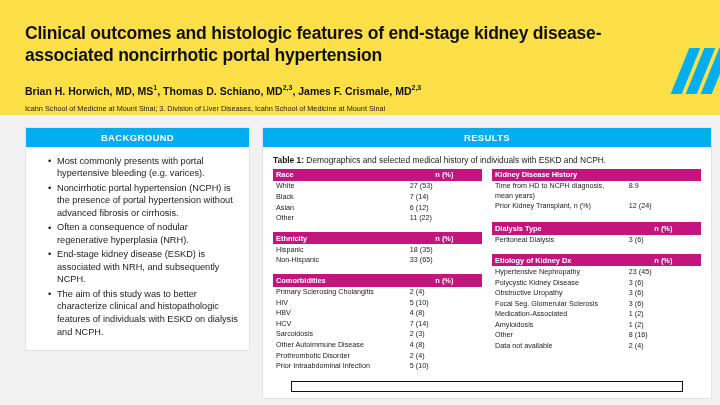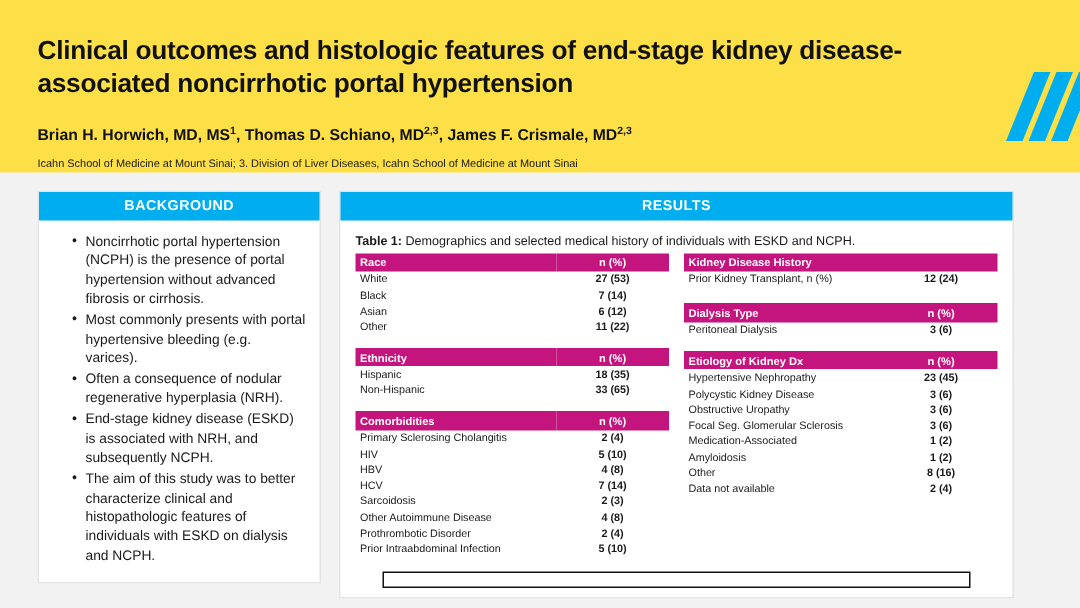--- a/index.html
+++ b/index.html
@@ -68,21 +68,21 @@
   .logo .s3 { left: 42px; }
 
   
   .columns {
     display: flex;
     gap: 12px;
     padding: 0 10px 0 25px;
     margin-top: 12px;
     align-items: flex-start;
   }
-  .col-left  { width: 189px; flex: none; }
+  .col-left  { width: 225px; flex: none; }
   .col-right { width: 450px; flex: none; }
 
   .panel {
     background: #ffffff;
     border: 1px solid #e3e3e3;
     box-sizing: border-box;
   }
   .panel-head {
     background: #00ADEF;
     color: #ffffff;
@@ -147,21 +147,21 @@
     line-height: 1.25;
   }
   table.dt th.num { text-align: center; }
   table.dt td {
     font-size: 7.2px;
     padding: 0.6px 3px;
     line-height: 1.3;
     color: #1a1a1a;
     vertical-align: top;
   }
-  table.dt td.num { text-align: center; white-space: nowrap; font-weight: bold; }
+  table.dt td.num { text-align: left; white-space: nowrap; }
   table.dt col.c-label { width: 64%; }
   table.dt col.c-num   { width: 36%; }
 
   
   .keypoint {
     margin: 1px 24px 0 24px;
     border: 1.4px solid #111;
     background: #ffffff;
     text-align: center;
     font-size: 8px;
@@ -190,22 +190,22 @@
   </div>
 </div>
 
 <div class="columns">
 
   <div class="col-left">
     <div class="panel">
       <div class="panel-head">BACKGROUND</div>
       <div class="panel-body">
         <ul class="bullets">
+          <li>Most commonly presents with portal hypertensive bleeding (e.g. varices).</li>
           <li>Noncirrhotic portal hypertension (NCPH) is the presence of portal hypertension without advanced fibrosis or cirrhosis.</li>
-          <li>Most commonly presents with portal hypertensive bleeding (e.g. varices).</li>
           <li>Often a consequence of nodular regenerative hyperplasia (NRH).</li>
           <li>End-stage kidney disease (ESKD) is associated with NRH, and subsequently NCPH.</li>
           <li>The aim of this study was to better characterize clinical and histopathologic features of individuals with ESKD on dialysis and NCPH.</li>
         </ul>
       </div>
     </div>
   </div>
 
   <div class="col-right">
     <div class="panel">
@@ -332,20 +332,24 @@
                   <col class="c-num">
                 </colgroup>
               <thead>
                 <tr>
                   <th>Kidney Disease History</th>
                   <th class="num"></th>
                 </tr>
               </thead>
               <tbody>
                 <tr>
+                    <td>Time from HD to NCPH diagnosis, mean years)</td>
+                    <td class="num">8.9</td>
+                  </tr>
+                <tr>
                     <td>Prior Kidney Transplant, n (%)</td>
                     <td class="num">12 (24)</td>
                   </tr>
               </tbody>
             </table>
 
             <table class="dt" style="margin-top:11px;">
               <colgroup>
                   <col class="c-label">
                   <col class="c-num">

